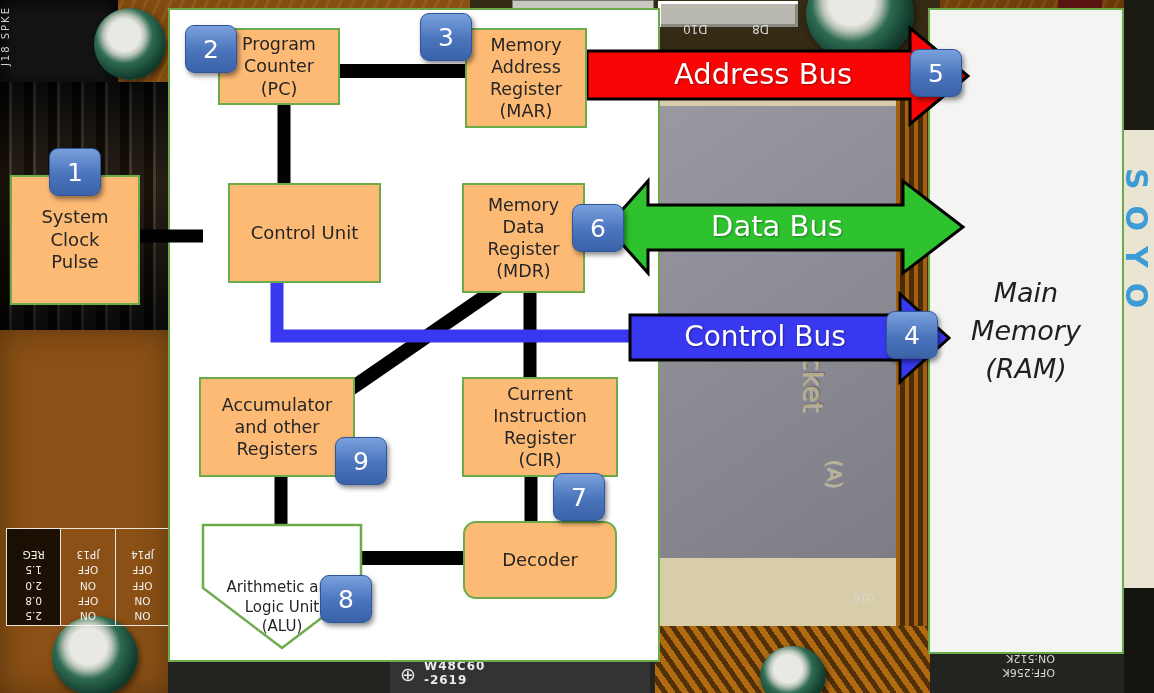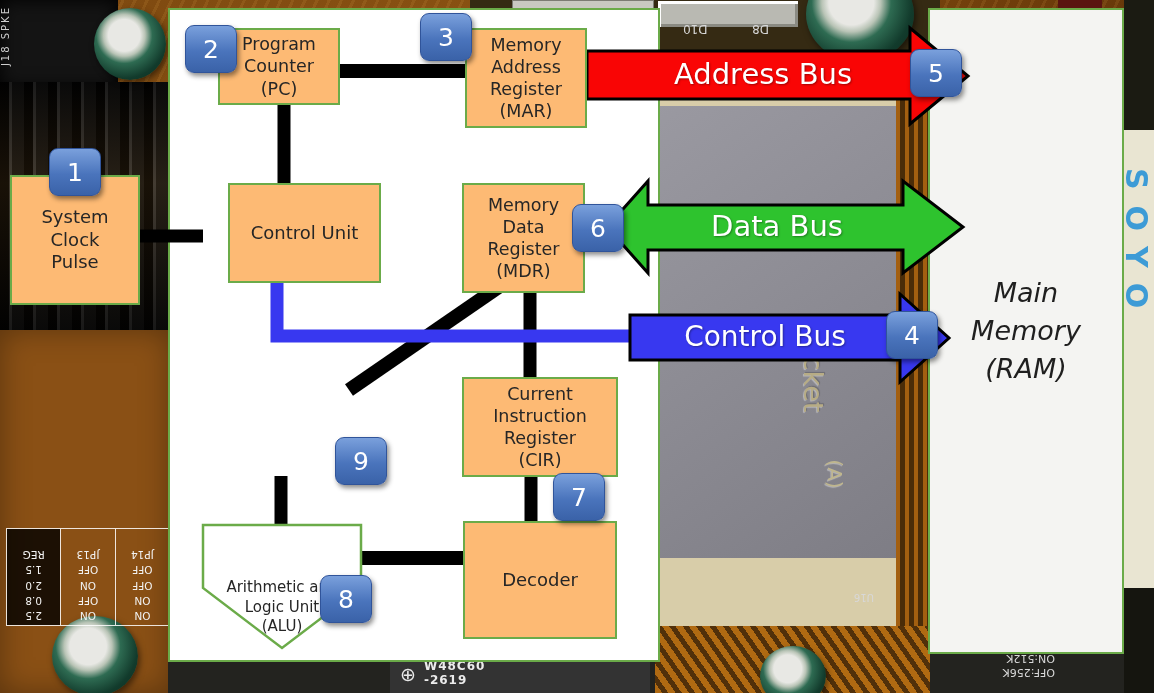--- a/index.html
+++ b/index.html
@@ -172,25 +172,28 @@
 (PC)</div>
   <div class="abs box" style="left:202px;top:183px;width:153px;height:100px;font-size:18px;margin-left:26px;">Control Unit</div>
   <div class="abs box" style="left:465px;top:28px;width:122px;height:100px;">Memory
 Address
 Register
 (MAR)</div>
   <div class="abs box" style="left:462px;top:183px;width:123px;height:110px;">Memory
 Data
 Register
 (MDR)</div>
+  <div class="abs box" style="left:199px;top:377px;width:156px;height:100px;">Accumulator
+and other
+Registers</div>
   <div class="abs box" style="left:462px;top:377px;width:156px;height:100px;">Current
 Instruction
 Register
 (CIR)</div>
-  <div class="abs box" style="left:463px;top:521px;width:154px;height:118px;font-size:18px;">Decoder</div>
+  <div class="abs box" style="left:463px;top:521px;width:154px;height:78px;font-size:18px;border-radius:13px;">Decoder</div>
   <div class="abs alu-label">Arithmetic and
 Logic Unit
 (ALU)</div>
 
   <div class="abs bus-label" style="left:598px;top:57px;width:330px;font-size:29px;">Address Bus</div>
   <div class="abs bus-label" style="left:600px;top:320px;width:330px;font-size:28px;">Control Bus</div>
   <div class="abs bus-label" style="left:612px;top:209px;width:330px;font-size:29px;">Data Bus</div>
 
   <div class="abs badge" style="left:49px;top:148px;">1</div>
   <div class="abs badge" style="left:185px;top:25px;">2</div>

